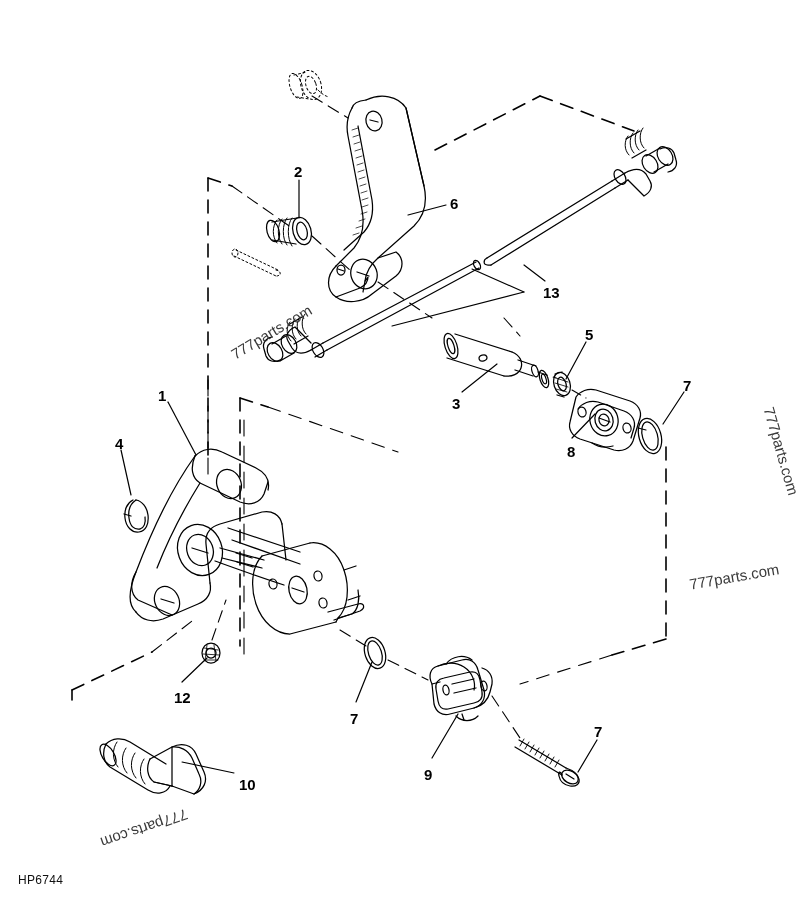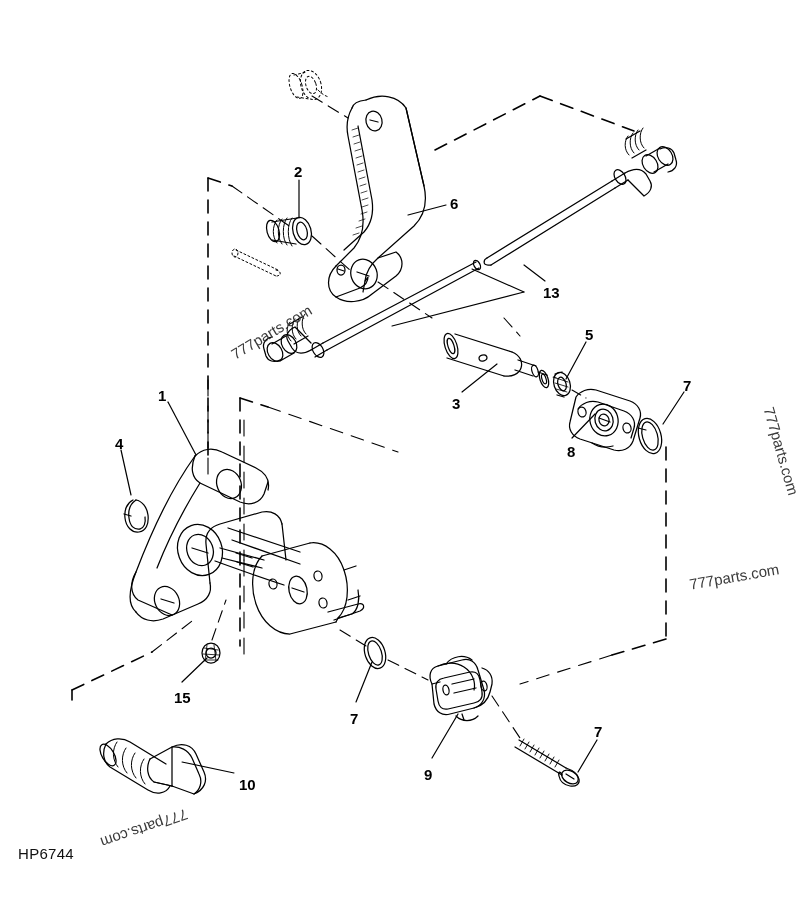--- a/index.html
+++ b/index.html
@@ -10,23 +10,23 @@
     position:absolute;font-family:"Liberation Sans",sans-serif;
     font-size:15px;font-weight:bold;color:#000;line-height:1;
     white-space:nowrap;
   }
   .wm{
     position:absolute;font-family:"Liberation Sans",sans-serif;
     font-size:15px;color:#3a3a3a;white-space:nowrap;
     transform-origin:left top;
   }
   #partno{
-    position:absolute;left:18px;top:845px;
+    position:absolute;left:18px;top:873px;
     font-family:"Liberation Sans",sans-serif;
-    font-size:15px;color:#111;letter-spacing:.3px;
+    font-size:12px;color:#111;letter-spacing:.3px;
   }
 </style>
 </head>
 <body>
 
 <div id="page">
 
   <svg class="layer" viewBox="0 0 800 902" xmlns="http://www.w3.org/2000/svg">
     <g fill="none" stroke="#000" stroke-width="1.25" stroke-linecap="round" stroke-linejoin="round">
 
@@ -439,21 +439,21 @@
       <div class="callout" style="left: 294px; top: 164px;">2</div>
       <div class="callout" style="left: 452px; top: 396px;">3</div>
       <div class="callout" style="left: 115px; top: 436px;">4</div>
       <div class="callout" style="left: 585px; top: 327px;">5</div>
       <div class="callout" style="left: 450px; top: 196px;">6</div>
       <div class="callout" style="left: 683px; top: 378px;">7</div>
       <div class="callout" style="left: 567px; top: 444px;">8</div>
       <div class="callout" style="left: 424px; top: 767px;">9</div>
       <div class="callout" style="left: 239px; top: 777px; text-align: right;">10</div>
       <div class="callout" style="left: 594px; top: 724px;">7</div>
-      <div class="callout" style="left: 174px; top: 690px;">15</div>
+      <div class="callout" style="left: 174px; top: 690px;">12</div>
       <div class="callout" style="left: 543px; top: 285px;">13</div>
       <div class="callout" style="left: 350px; top: 711px;">7</div>
     </div>
 
   <div id="watermark-layer">
       <div class="wm" style="left: 228px; top: 348px; font-size: 15px; color: rgb(58, 58, 58); transform: rotate(-31deg);">777parts.com</div>
       <div class="wm" style="left: 777px; top: 405px; font-size: 15px; color: rgb(58, 58, 58); transform: rotate(74deg);">777parts.com</div>
       <div class="wm" style="left: 688px; top: 576px; font-size: 15px; color: rgb(58, 58, 58); transform: rotate(-10deg);">777parts.com</div>
       <div class="wm" style="left: 190px; top: 822px; font-size: 15px; color: rgb(58, 58, 58); transform: rotate(-199deg);">777parts.com</div>
     </div>

